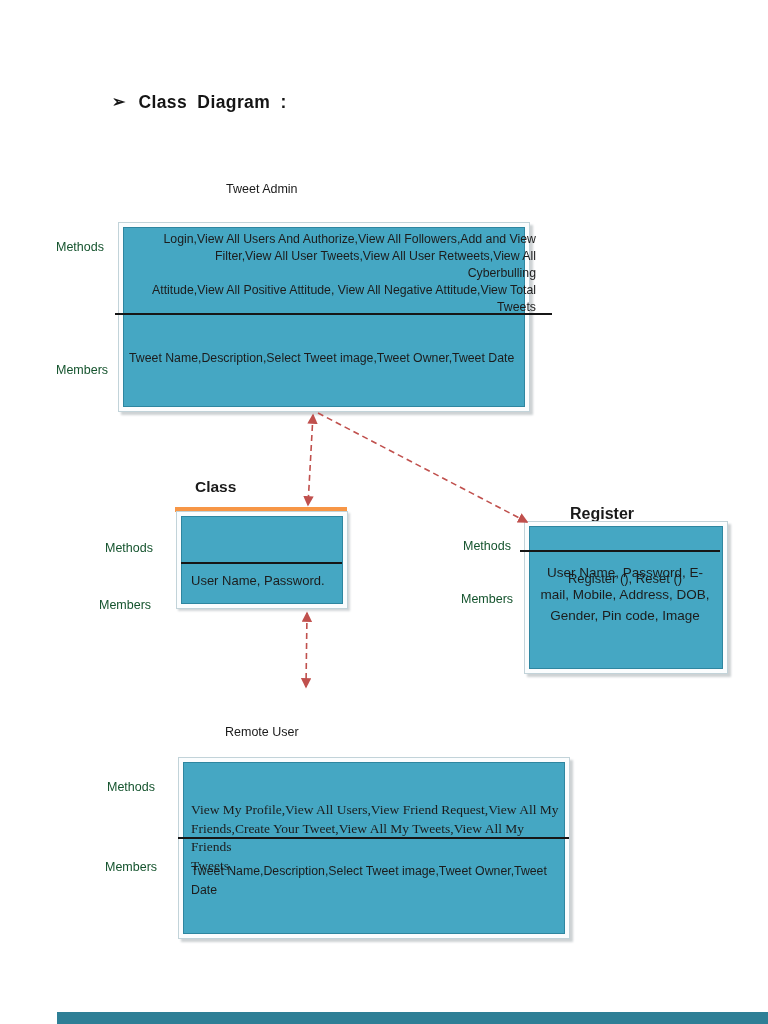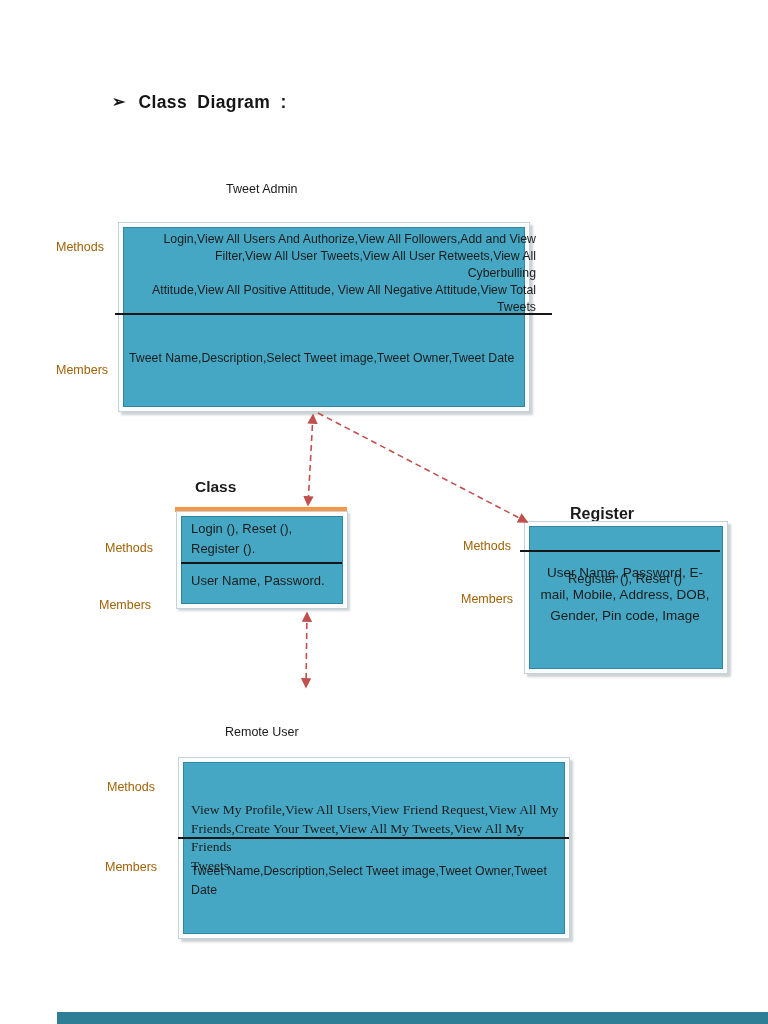--- a/index.html
+++ b/index.html
@@ -14,21 +14,21 @@
 
   
   .frame{position:absolute;background:#fbfdfe;border:1px solid #c2d3d9;
          box-shadow:3px 3px 2px rgba(125,137,142,.38);}
   .teal{position:absolute;inset:4px;background:#45a7c3;border:1.5px solid #2e86a0;}
   .divider{position:absolute;background:#161616;height:2px;}
   .thin{height:1.5px;}
 
   .cls-title{position:absolute;font-size:12.5px;color:#1a1a1a;}
   .cls-title.big{font-weight:700;font-size:15.5px;}
-  .side-label{position:absolute;font-size:12.5px;color:#a16207;}
+  .side-label{position:absolute;font-size:12.5px;color:#14532d;}
 
   .cells{position:absolute;white-space:pre-line;font-size:12.3px;line-height:17px;color:#1c1c1c;}
   .login-text{font-size:13px;line-height:20px;}
   .reg-methods{text-align:center;font-size:13px;}
   .reg-members{text-align:center;font-size:13.5px;line-height:21.5px;}
   .serif-text{font-family:"Liberation Serif",serif;font-size:13.5px;line-height:18.5px;}
 
   .orange-bar{position:absolute;background:#f79646;}
   .overlay{position:absolute;left:0;top:0;pointer-events:none;}
   .bottom-bar{position:absolute;left:57px;top:1012px;width:711px;height:12px;background:#2e7f96;}
@@ -60,22 +60,20 @@
 
   <div class="cls-title big" style="left:195px;top:478px;width:120px;">Class</div>
 
   <div class="side-label" style="left:105px;top:541px;">Methods</div>
   <div class="side-label" style="left:99px;top:598px;">Members</div>
 
   <div class="orange-bar" style="left:175px;top:507px;width:172px;height:5px;"></div>
   <div class="frame" style="left:176px;top:511px;width:170px;height:96px;box-shadow:2px 2px 2px rgba(125,137,142,.35);">
     <div class="teal"></div>
   </div>
-  <div class="cells login-text" style="left:191px;top:519px;width:145px;">Login (), Reset (),
-Register ().</div>
   <div class="divider thin" style="left:181px;top:562px;width:161px;"></div>
   <div class="cells login-text" style="left:191px;top:571px;width:150px;">User Name, Password.</div>
 
   <div class="cls-title big" style="left:570px;top:497px;width:120px;font-size:16px;margin-top:8px;">Register</div>
 
   <div class="side-label" style="left:463px;top:539px;">Methods</div>
   <div class="side-label" style="left:461px;top:592px;">Members</div>
 
   <div class="frame" style="left:524px;top:521px;width:202px;height:151px;">
     <div class="teal"></div>

